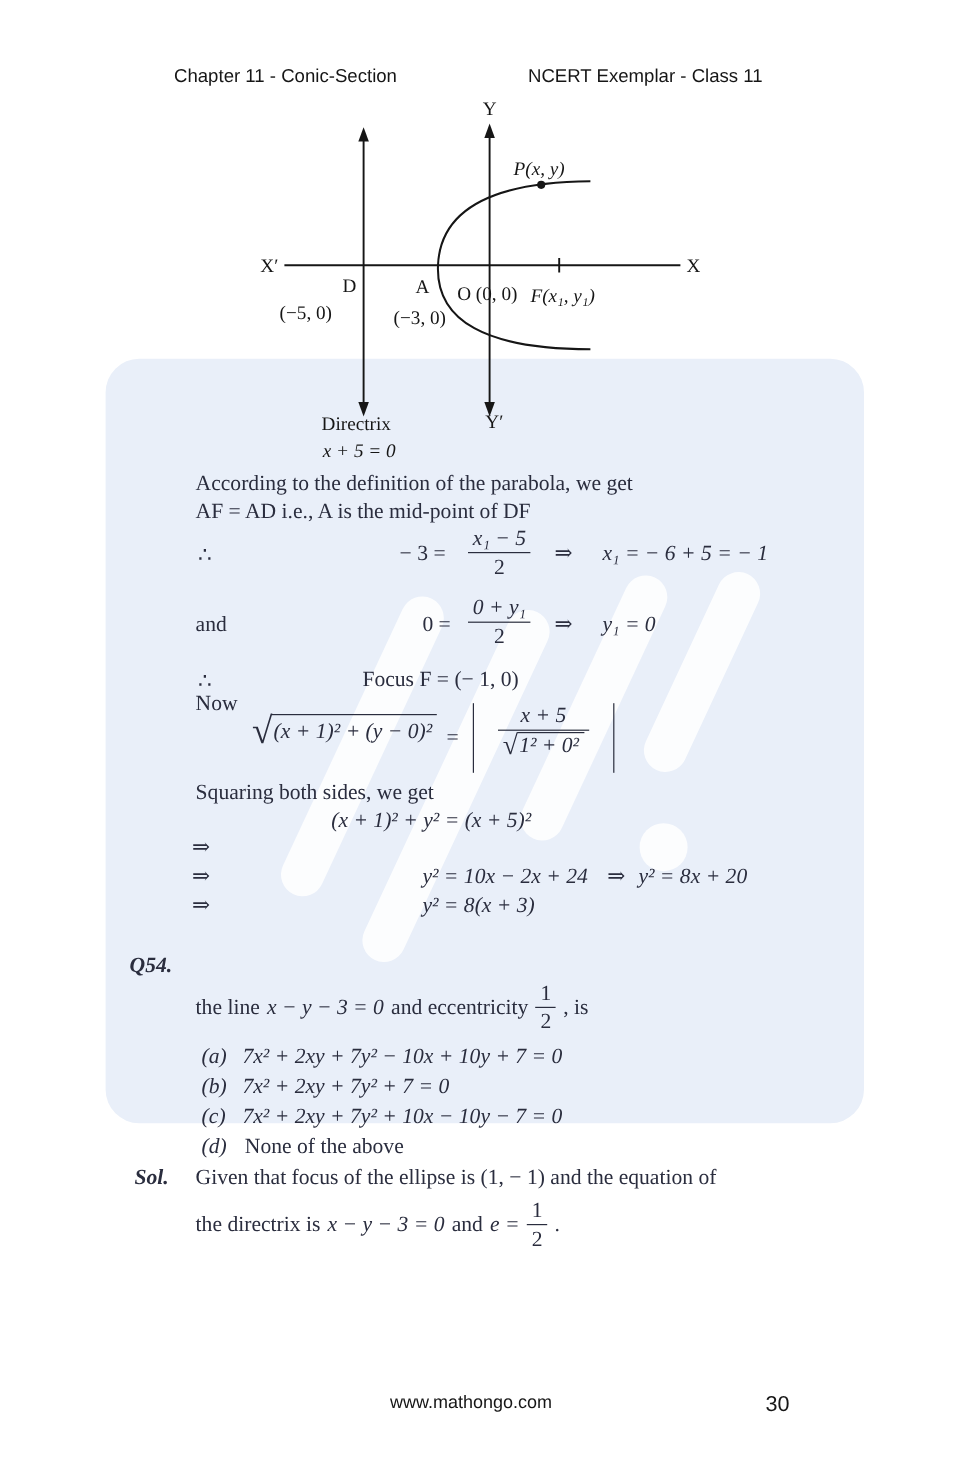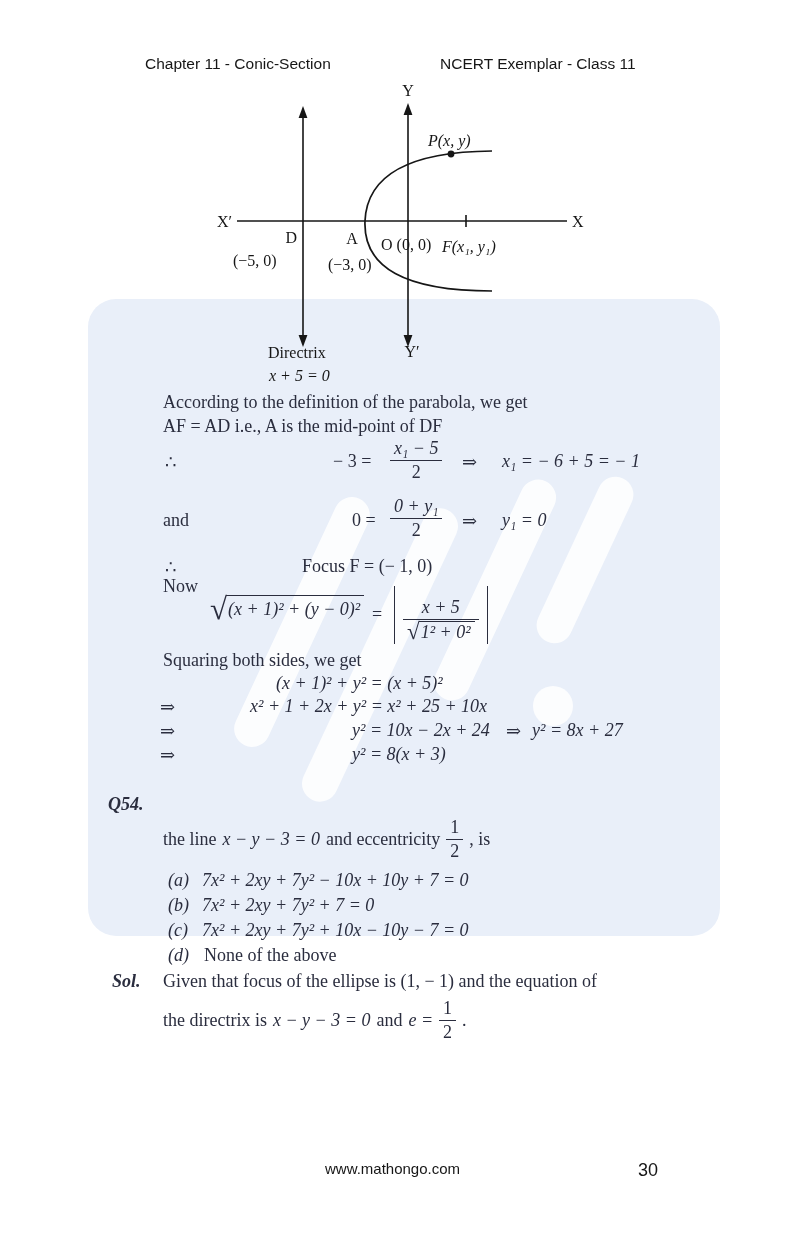--- a/index.html
+++ b/index.html
@@ -23,21 +23,21 @@
   .frac{display:inline-block;text-align:center;vertical-align:middle;}
   .frac .num{display:block;padding:0 4px 1px;line-height:21px;}
   .frac .den{display:block;border-top:1.5px solid var(--ink);padding:1px 4px 0;line-height:21px;}
   
   .sqrt{display:inline-flex;align-items:flex-start;}
   .rsign{font-style:normal;font-size:31px;line-height:27px;margin-right:-1px;}
   .rsign.sm{font-size:23px;line-height:21px;}
   .rbar{border-top:1.7px solid var(--ink);padding:2px 4px 0 2px;line-height:22px;}
   .rbar.sm{line-height:19px;padding-top:1px;}
   
-  .absb{display:inline-flex;align-items:flex-end;border-left:1.6px solid var(--ink);border-right:1.6px solid var(--ink);padding:0 8px;}
+  .absb{display:inline-flex;align-items:flex-start;border-left:1.6px solid var(--ink);border-right:1.6px solid var(--ink);padding:0 20px;}
   svg text{font-family:"Liberation Serif", "DejaVu Serif", serif;fill:var(--black);}
 </style>
 </head>
 <body>
 
 <div class="page">
 
   <div class="abs sans" style="left:145px;top:55px">Chapter 11 - Conic-Section</div>
   <div class="abs sans" style="left:440px;top:55px">NCERT Exemplar - Class 11</div>
 
@@ -121,26 +121,25 @@
             <span class="rsign sm">√</span>
             <span class="rbar sm math">1² + 0²</span>
           </span></span>
     </span>
   </span>
 
   <div class="abs" style="left:163px;top:650px">Squaring both sides, we get</div>
   <div class="abs math" style="left:276px;top:673px">(x + 1)² + y² = (x + 5)²</div>
 
   <div class="abs" style="left:160px;top:696px">⇒</div>
-  <div class="abs math" style="left:250px;top:696px">x² + 1 + 2x + y² = x² + 25 + 10x</div>
 
   <div class="abs" style="left:160px;top:720px">⇒</div>
   <div class="abs math" style="left:352px;top:720px">y² = 10x − 2x + 24</div>
   <div class="abs" style="left:506px;top:720px">⇒</div>
-  <div class="abs math" style="left:532px;top:720px">y² = 8x + 27</div>
+  <div class="abs math" style="left:532px;top:720px">y² = 8x + 20</div>
 
   <div class="abs" style="left:160px;top:744px">⇒</div>
   <div class="abs math" style="left:352px;top:744px">y² = 8(x + 3)</div>
 
 
   <div class="abs b" style="left:108px;top:794px">Q54.</div>
   <div class="row" style="left:163px;top:814px;height:50px">
     <span>the line</span>
     <span class="math">x − y − 3 = 0</span>
     <span>and eccentricity</span>

